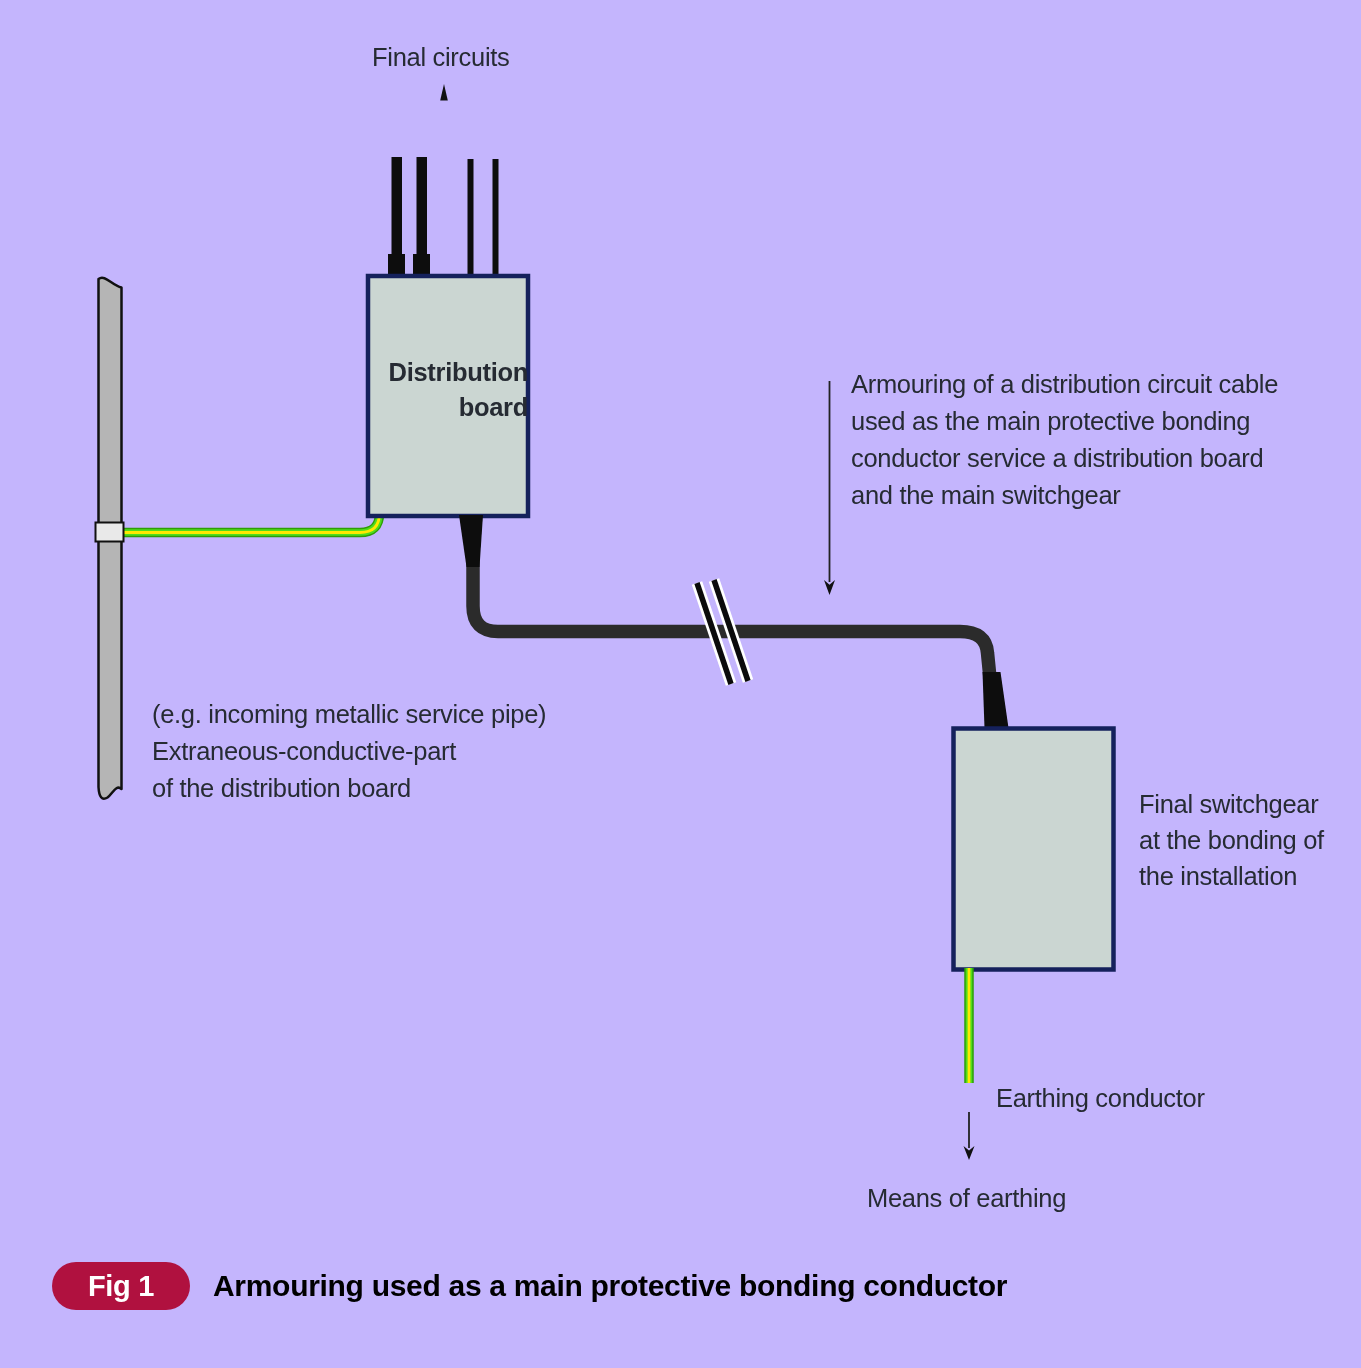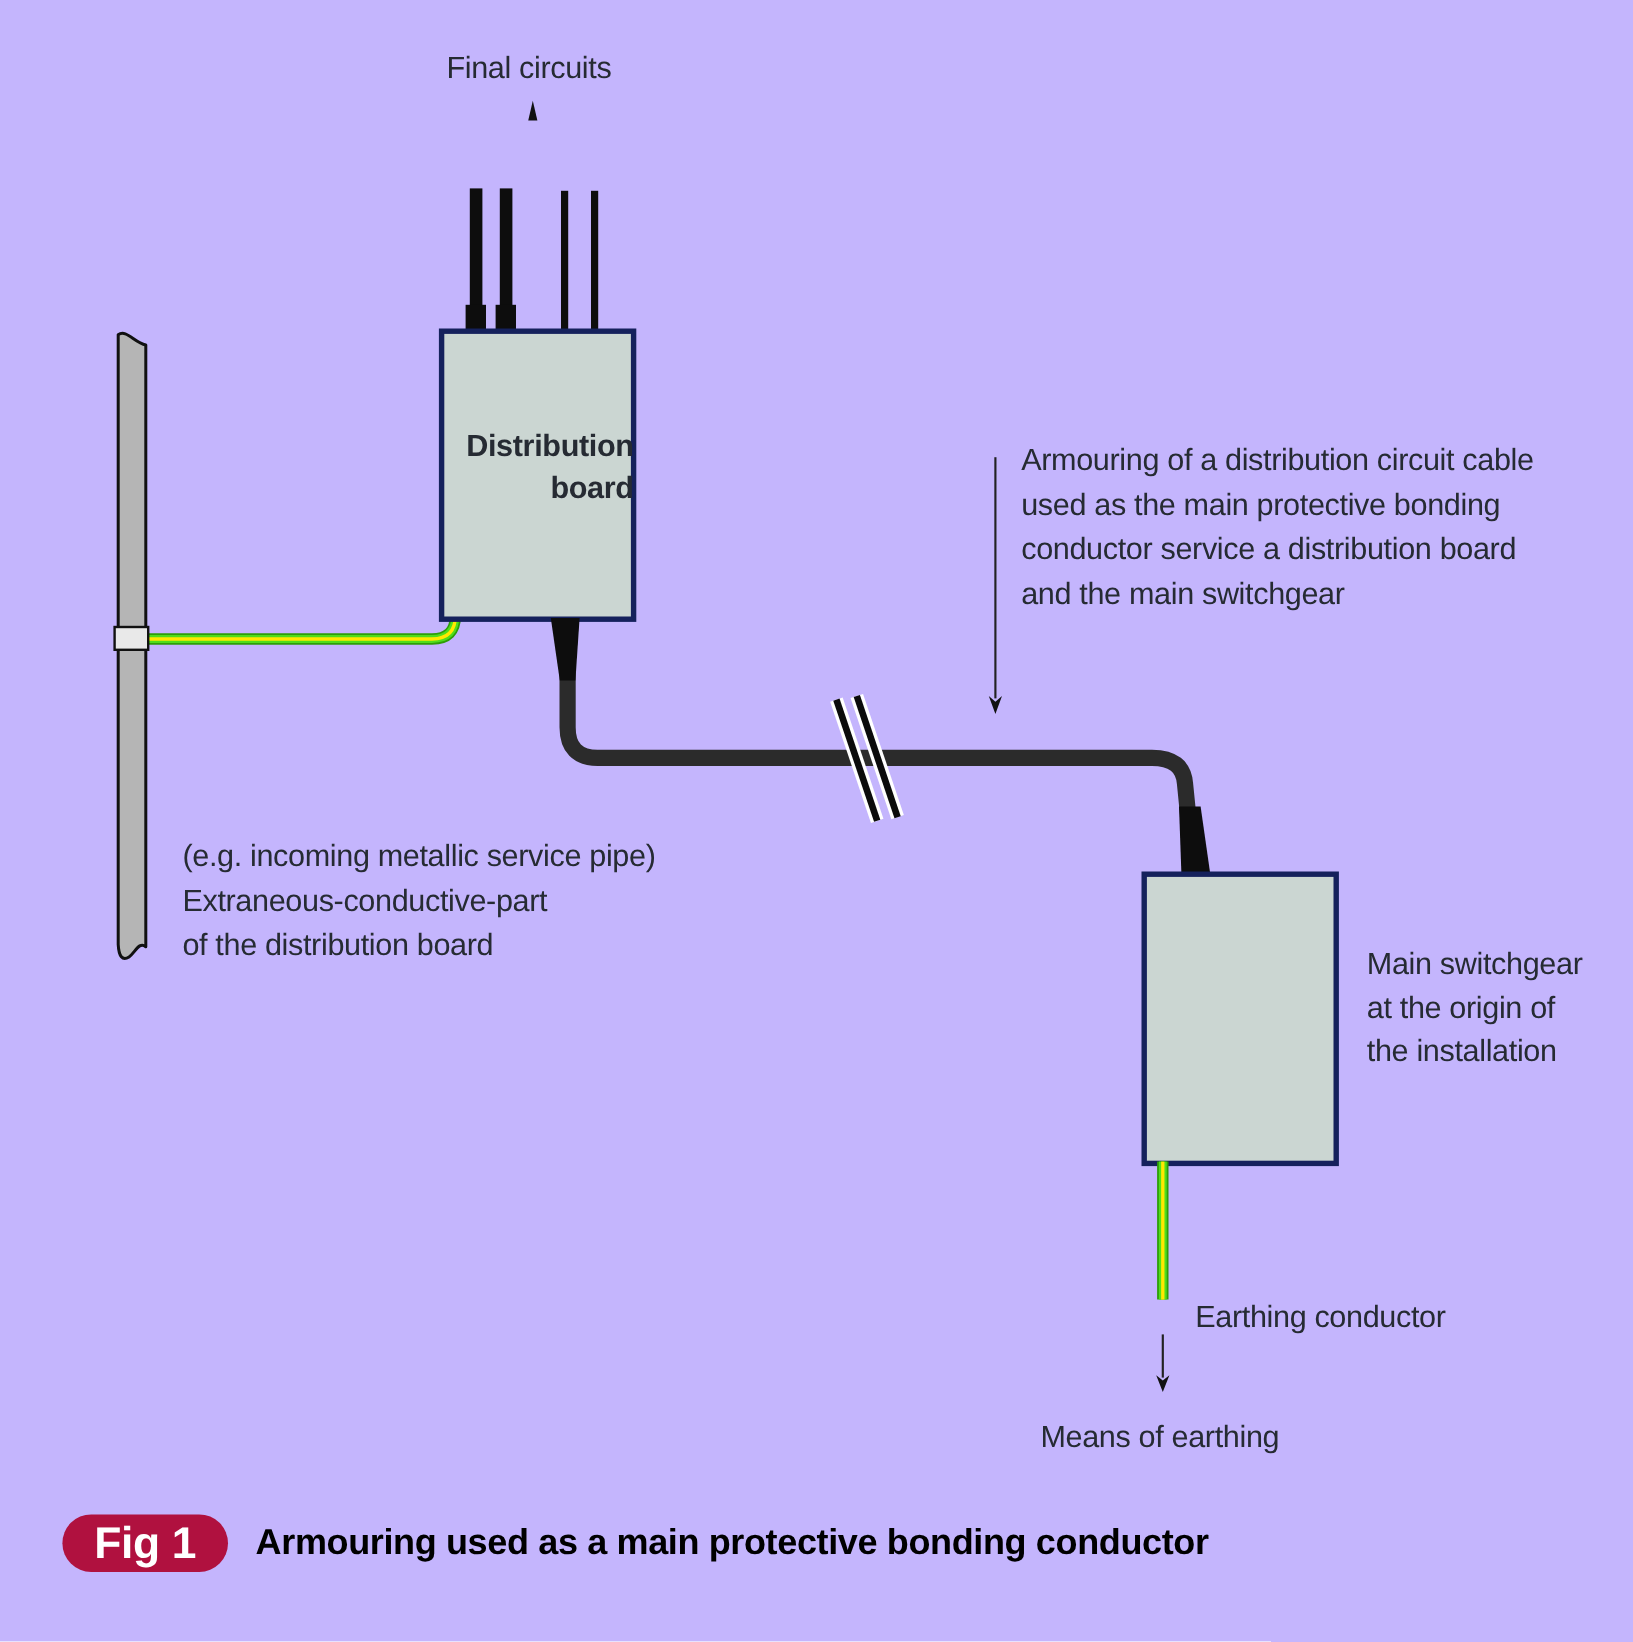--- a/index.html
+++ b/index.html
@@ -40,21 +40,21 @@
   .switchgear-label{line-height:36px;}
 
   .caption{
     position:absolute;left:52px;top:1262px;height:48px;
     display:flex;align-items:center;gap:23px;
   }
   .fig-badge{
     width:138px;height:48px;border-radius:24px;
     background:var(--badge);
     display:flex;align-items:center;justify-content:center;
-    color:#fff;font-size:37px;font-weight:bold;letter-spacing:-0.3px;
+    color:#fff;font-size:29px;font-weight:bold;letter-spacing:-0.3px;
   }
   .caption-title{
     color:#000;font-size:30px;font-weight:bold;letter-spacing:-0.3px;
     white-space:nowrap;
   }
 </style>
 </head>
 <body>
 
 <div class="stage">
@@ -134,22 +134,22 @@
     <div>and the main switchgear</div>
   </div>
 
   <div class="label" style="left:152px;top:696px;">
     <div>(e.g. incoming metallic service pipe)</div>
     <div>Extraneous-conductive-part</div>
     <div>of the distribution board</div>
   </div>
 
   <div class="label switchgear-label" style="left:1139px;top:786px;">
-    <div>Main switchgear</div>
-    <div>at the origin of</div>
+    <div>Final switchgear</div>
+    <div>at the bonding of</div>
     <div>the installation</div>
   </div>
 
   <div class="label" style="left:996px;top:1032px;margin-top:48px;">Earthing conductor</div>
 
   <div class="label" style="left:867px;top:1180px;">Means of earthing</div>
 
   <div class="caption">
     <div class="fig-badge">Fig 1</div>
     <div class="caption-title">Armouring used as a main protective bonding conductor</div>

